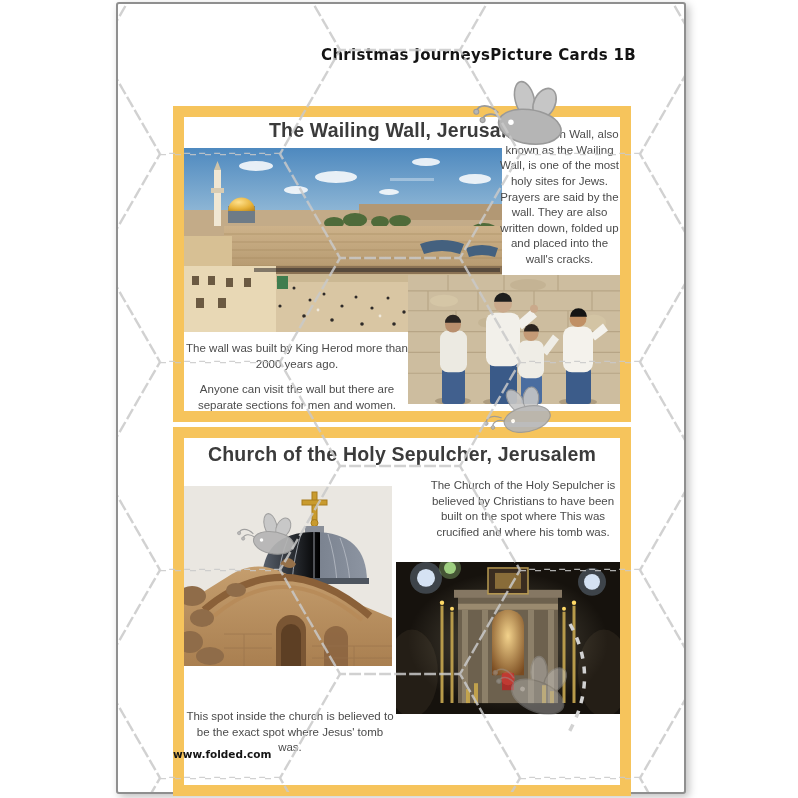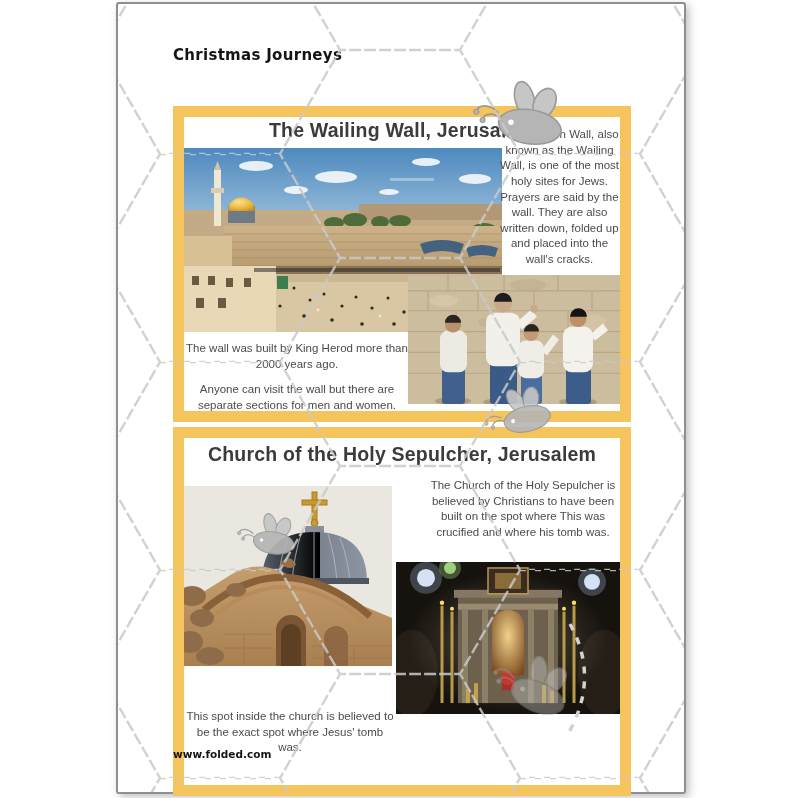--- a/index.html
+++ b/index.html
@@ -7,21 +7,21 @@
     width:798px;height:798px;position:relative;background:#ffffff;
     font-family:"Liberation Sans", sans-serif;overflow:hidden;
   }
   .page{
     position:absolute;left:116px;top:2px;width:566px;height:788px;
     background:#ffffff;border:2px solid #8f8f8f;border-radius:3px;
     box-shadow:3px 3px 8px rgba(0,0,0,.25);
   }
   .hex-overlay{position:absolute;left:0;top:0;width:566px;height:788px;z-index:40;pointer-events:none;}
   .hdr{
-    position:absolute;left:55px;right:48px;top:42px;display:flex;justify-content:space-between;
+    position:absolute;left:55px;right:48px;top:42px;display:flex;justify-content:flex-end;
     font-family:"DejaVu Sans", sans-serif;font-weight:bold;font-size:15px;color:#141414;
     letter-spacing:.3px;z-index:20;
   }
   .ftr{
     position:absolute;left:55px;right:46px;top:744px;display:flex;justify-content:space-between;
     font-family:"DejaVu Sans", sans-serif;font-weight:bold;font-size:10.5px;color:#141414;z-index:20;
   }
   .card{
     position:absolute;left:55px;width:458px;background:#fff;
     border:11px solid #F6C45C;box-sizing:border-box;z-index:10;
@@ -52,20 +52,21 @@
   .bees{position:absolute;left:0;top:0;width:566px;height:788px;z-index:30;pointer-events:none;}
   .bee-ghost{opacity:.45;}
 </style>
 </head>
 <body>
 
 <div class="page">
 
   <div class="hdr">
     <span>Christmas Journeys</span>
+    <span>Picture Cards 1B</span>
   </div>
 
   <div class="card card1">
     <div class="card-title">The Wailing Wall, Jerusalem</div>
 
     <svg class="photo p1" viewBox="0 0 318 184" preserveAspectRatio="none">
       <defs>
         <linearGradient id="sky1" x1="0" y1="0" x2="0" y2="1">
           <stop offset="0" stop-color="#4e89bf"></stop>
             <stop offset="1" stop-color="#aacadf"></stop>

